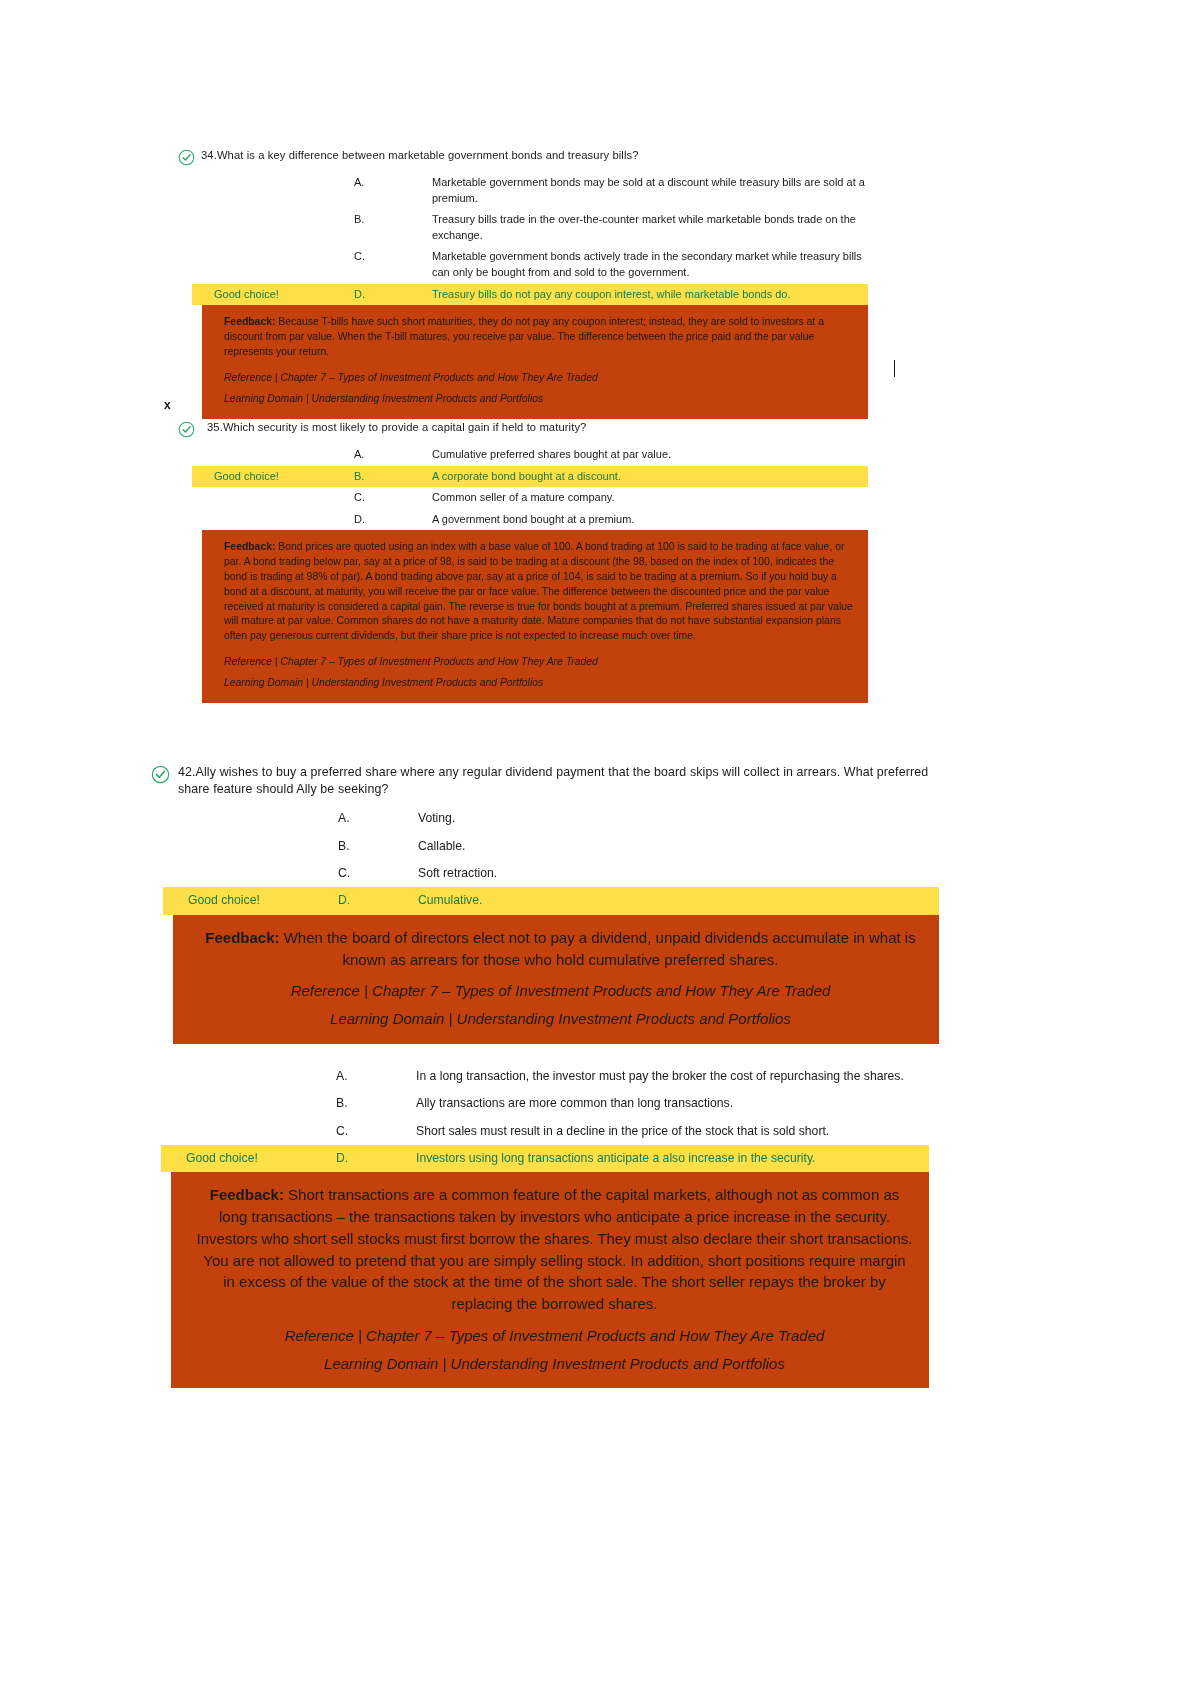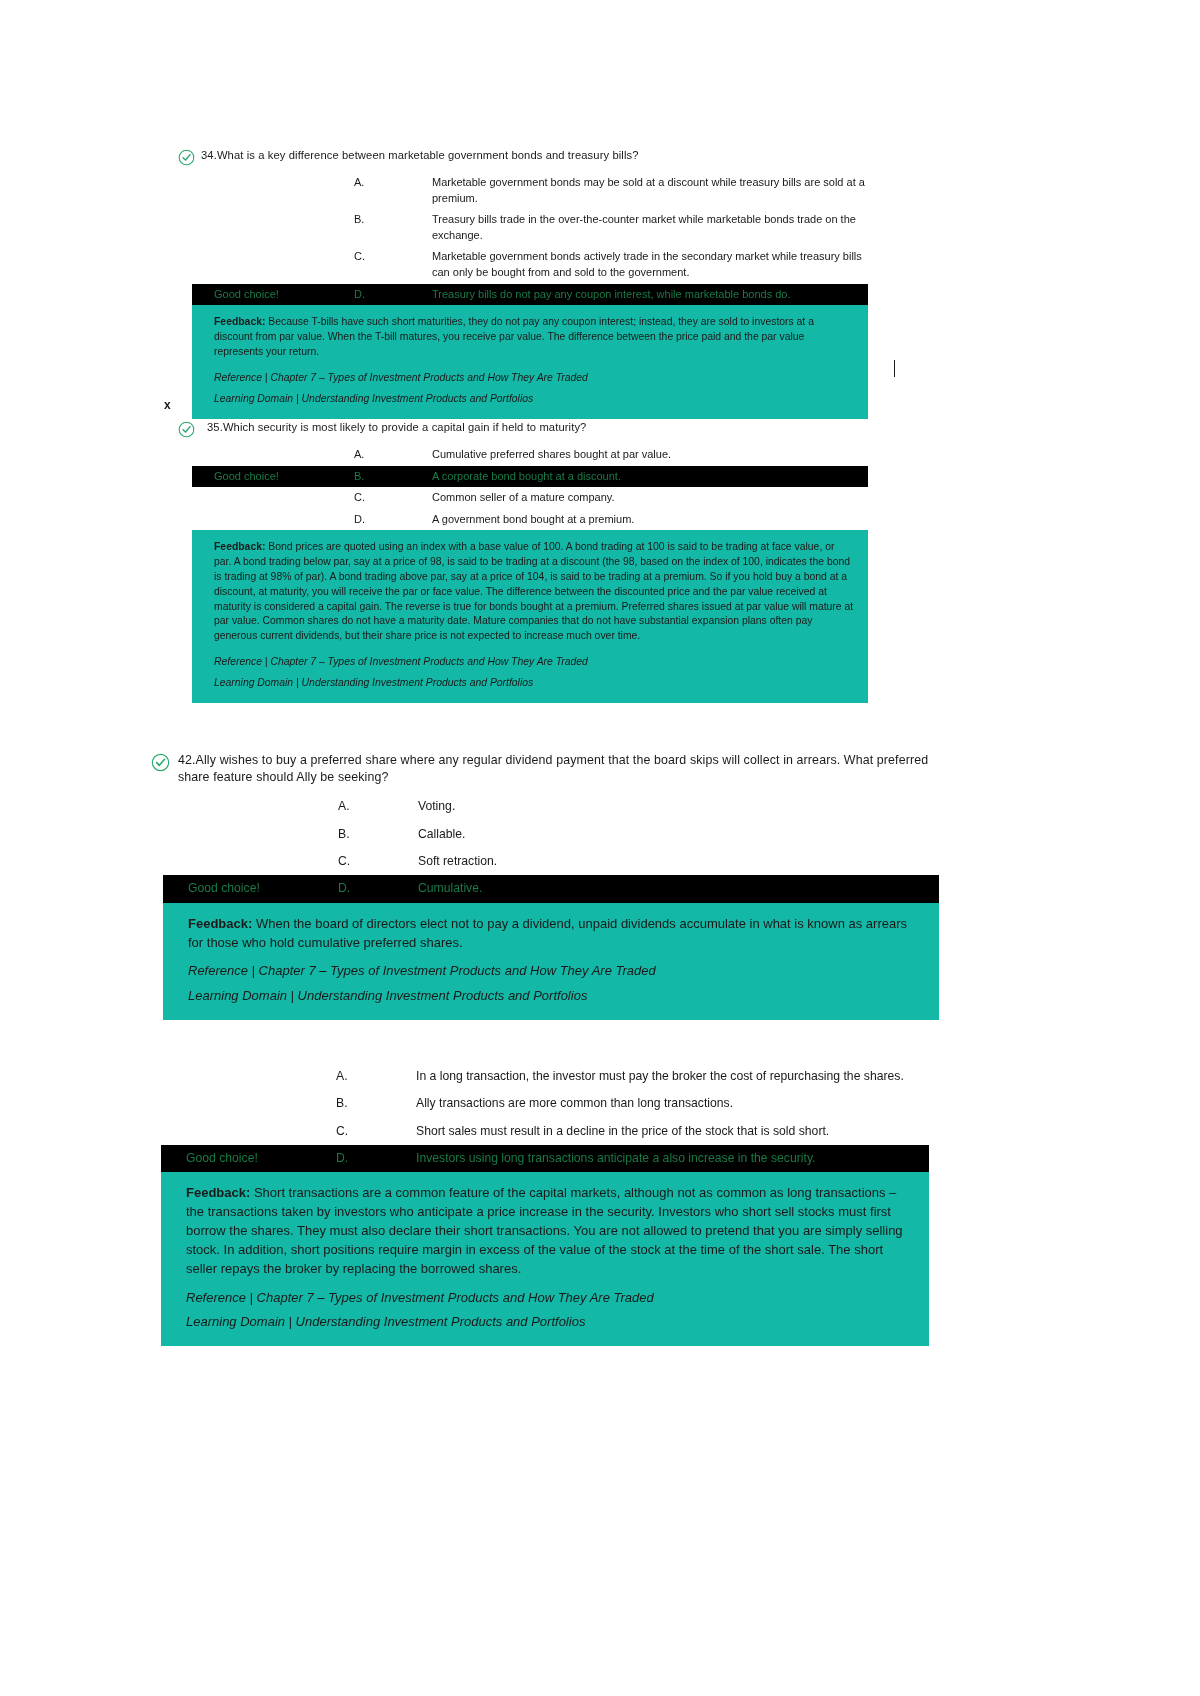--- a/index.html
+++ b/index.html
@@ -59,30 +59,31 @@
     font-size: 11px;
     line-height: 1.42;
     vertical-align: top;
     padding: 3px 0 3px 0;
     color: #1a1a1a;
   }
   .col-mark   { width: 140px; padding-left: 22px !important; }
   .col-letter { width: 78px; }
   .col-text   { }
   tr.correct {
-    background: #000000;
+    background: #fde047;
   }
   tr.correct td { color: #1a7a46; }
   .mark-label { color: #1a7a46; font-size: 11px; }
 
   
   .feedback {
-    background: #14b8a6;
+    background: #c2410c;
     padding: 10px 14px 12px 22px;
     box-sizing: border-box;
+    margin-left: 10px;
   }
   .fb-body {
     font-size: 10.4px;
     line-height: 1.42;
     color: #1a1a1a;
     margin: 0 0 10px 0;
   }
   .fb-body b { font-weight: bold; }
   .fb-meta {
     font-size: 10.4px;
@@ -117,23 +118,23 @@
   #q43 { left: 161px; top: 1055px; width: 768px; }
   #q43 .qhead { margin-left: -12px; }
 
   #q42 .qtext, #q43 .qtext { font-size: 12.4px; }
   #q42 .options td, #q43 .options td { font-size: 12.2px; padding: 5px 0; }
   #q42 .col-mark, #q43 .col-mark { width: 150px; padding-left: 25px !important; }
   #q42 .col-letter, #q43 .col-letter { width: 80px; }
   #q42 .mark-label, #q43 .mark-label { font-size: 12.2px; }
   #q42 .feedback, #q43 .feedback { padding: 12px 16px 14px 25px; }
   #q42 .fb-body, #q43 .fb-body,
-  #q42 .fb-meta, #q43 .fb-meta { font-size: 13px; line-height: 1.45; }
+  #q42 .fb-meta, #q43 .fb-meta { font-size: 15px; line-height: 1.45; text-align: center; }
   #q42 .options, #q43 .options { margin-top: 8px; }
-  #q42 .qhead, #q43 .qhead { gap: 8px; }
+  #q42 .qhead, #q43 .qhead { gap: 8px; margin-top: 12px; }
   #q42 .check-icon, #q43 .check-icon { width: 19px; height: 19px; }
 </style>
 </head>
 <body>
 
 <div class="page">
 
   <div class="x-mark" style="left:164px; top:398px;">x</div>
   <div class="caret-mark" style="left:894px; top:360px;"></div>
 

